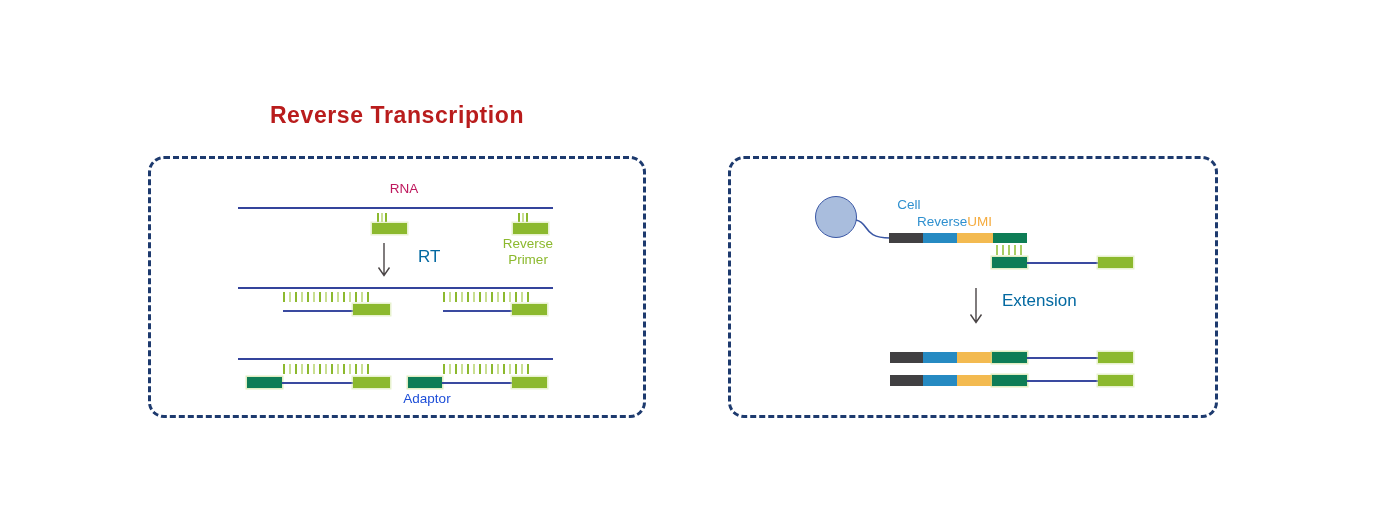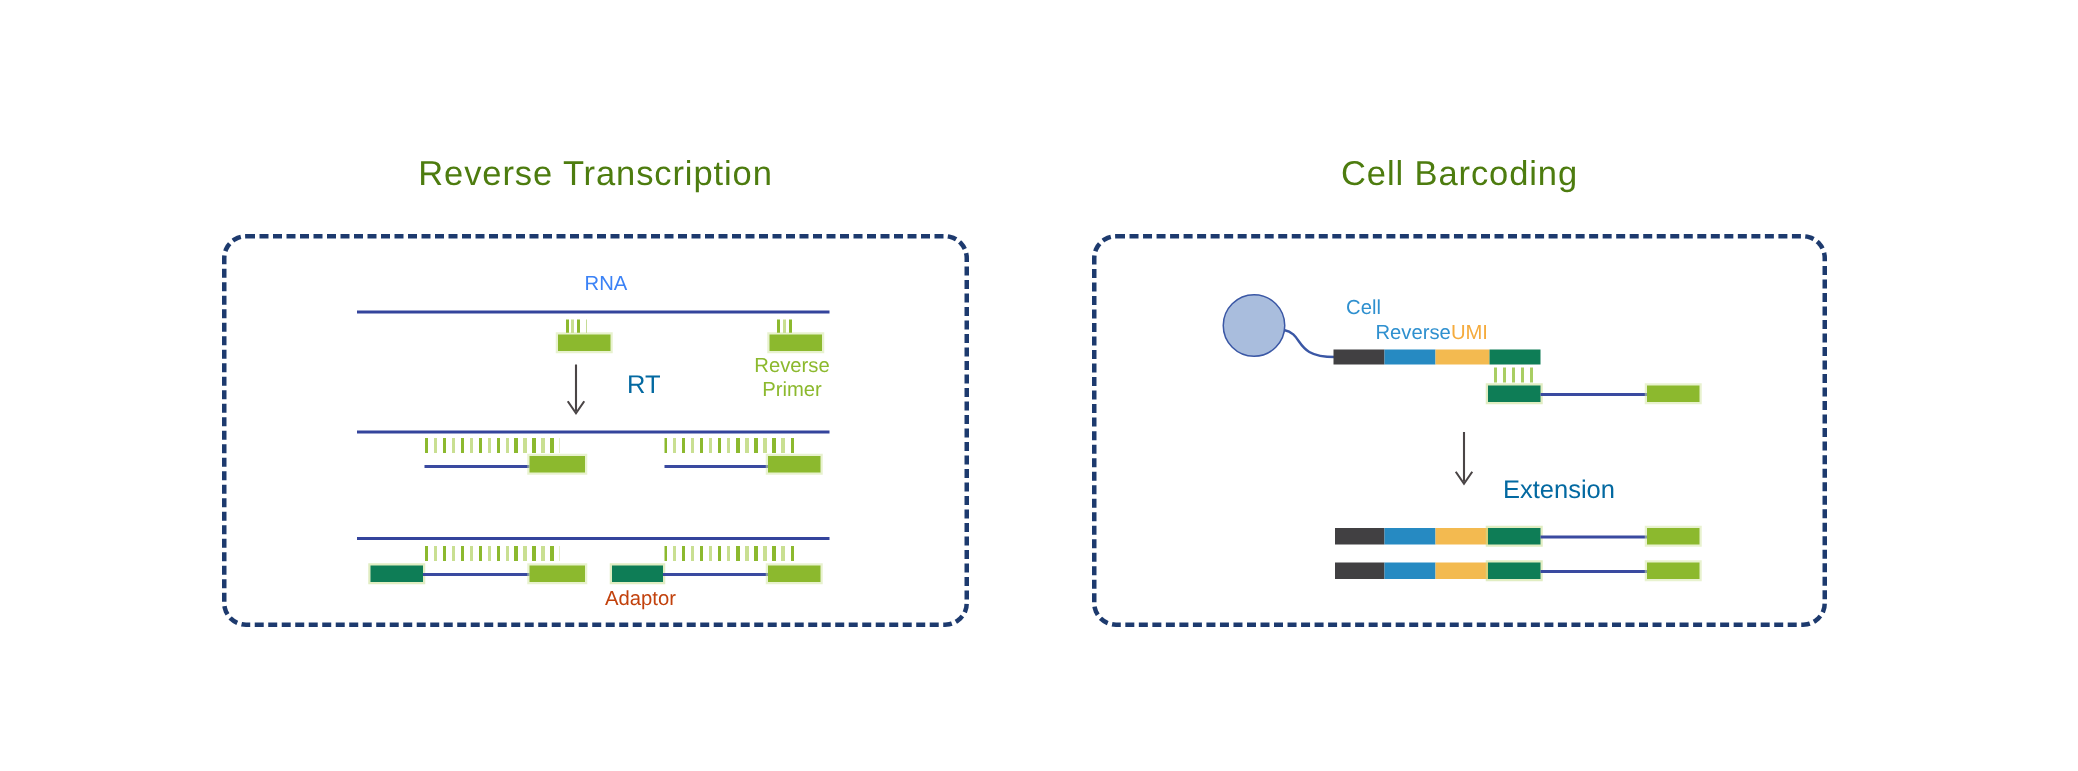--- a/index.html
+++ b/index.html
@@ -2,43 +2,43 @@
 <html><head>
 <meta charset="utf-8">
 <style>
   html,body{margin:0;padding:0;background:#ffffff;}
   .stage{
     position:relative;width:1385px;height:514px;background:#ffffff;overflow:hidden;
     font-family:"Liberation Sans","DejaVu Sans",sans-serif;
   }
   .panel-title{
     position:absolute;top:102px;text-align:center;
-    font-size:23px;letter-spacing:.6px;color:#4d7c0f;font-weight:400;
+    font-size:23px;letter-spacing:.6px;color:#b91c1c;font-weight:700;
   }
   .panel-box{
     position:absolute;top:156px;height:262px;
     border:3px dashed #1d3a6e;border-radius:16px;box-sizing:border-box;
   }
   .hline{position:absolute;height:2px;background:#34449c;}
   .hline.thin{height:2px;background:#3a4aa0;}
   .seg{position:absolute;height:11px;}
   .c-gray{background:#414042;}
   .c-blue{background:#268ac2;}
   .c-orange{background:#f3ba50;}
   .c-teal{background:#0e7d56;box-shadow:0 0 0 1.5px rgba(200,222,144,.55);}
   .c-green{background:#8cb92e;box-shadow:0 0 0 1.5px rgba(210,230,160,.5);}
   .seg.flat{box-shadow:none;height:10px;}
   .ticks{position:absolute;}
   .ticks-alt{background-image:repeating-linear-gradient(90deg,#8cb92e 0 2px,transparent 2px 6px,#c9df92 6px 8px,transparent 8px 12px);}
   .ticks-small{background-image:repeating-linear-gradient(90deg,#8cb92e 0 2px,transparent 2px 4px,#c9df92 4px 6px,transparent 6px 8px,#8cb92e 8px 10px,transparent 10px 14px);}
   .ticks-light{background-image:repeating-linear-gradient(90deg,#a9ce63 0 2px,transparent 2px 6px);}
   .lbl{position:absolute;font-size:13.5px;line-height:1.18;}
-  .lbl-navy{color:#3b82f6;}
+  .lbl-navy{color:#be185d;}
   .lbl-green{color:#8cb92e;}
-  .lbl-teal{color:#c2410c;}
+  .lbl-teal{color:#1d4ed8;}
   .lbl-blue{color:#2f90cf;}
   .lbl-orange{color:#f5ab3d;}
   .lbl-step{position:absolute;font-size:17px;color:#0369a1;}
   .arrow-svg{position:absolute;}
   .bead{
     position:absolute;left:815px;top:196px;width:42px;height:42px;border-radius:50%;
     background:#a9bddd;border:1.5px solid #3a57a5;box-sizing:border-box;
   }
   .center{text-align:center;}
 </style>
@@ -77,21 +77,20 @@
   <div class="ticks ticks-alt" style="left:283px;top:364px;width:90px;height:10px;"></div>
   <div class="seg c-teal" style="left:247px;top:377px;width:35px;"></div>
   <div class="hline thin" style="left:282px;top:382px;width:71px;"></div>
   <div class="seg c-green" style="left:353px;top:377px;width:37px;"></div>
   <div class="ticks ticks-alt" style="left:443px;top:364px;width:90px;height:10px;"></div>
   <div class="seg c-teal" style="left:408px;top:377px;width:34px;"></div>
   <div class="hline thin" style="left:442px;top:382px;width:71px;"></div>
   <div class="seg c-green" style="left:512px;top:377px;width:35px;"></div>
   <div class="lbl lbl-teal center" style="left:392px;top:391px;width:70px;">Adaptor</div>
 
-  <div class="panel-title" style="left:728px;width:490px;">Cell Barcoding</div>
 
   <div class="panel-box" style="left:728px;width:490px;"></div>
 
   <div class="bead"></div>
   <svg class="arrow-svg" style="left:854px;top:212px;" width="40" height="30" viewBox="0 0 40 30">
     <path d="M2 8 C 16 11, 8 26, 36 26" stroke="#3a57a5" stroke-width="1.6" fill="none"></path>
   </svg>
 
   <div class="lbl lbl-blue center" style="left:882px;top:197px;width:54px;">Cell</div>
   <div class="lbl" style="left:889px;top:214px;width:103px;display:flex;justify-content:flex-end;">
@@ -105,21 +104,21 @@
   <div class="seg flat c-teal" style="left:993px;top:233px;width:34px;"></div>
 
   <div class="ticks ticks-light" style="left:996px;top:245px;width:26px;height:10px;"></div>
   <div class="seg c-teal" style="left:992px;top:257px;width:35px;"></div>
   <div class="hline thin" style="left:1027px;top:262px;width:71px;"></div>
   <div class="seg c-green" style="left:1098px;top:257px;width:35px;"></div>
 
   <svg class="arrow-svg" style="left:968px;top:287px;" width="16" height="40" viewBox="0 0 16 40">
     <path d="M8 1 V34 M2.5 27.5 L8 35.5 L13.5 27.5" stroke="#4a4546" stroke-width="1.4" fill="none"></path>
   </svg>
-  <div class="lbl-step" style="left:1002px;top:291px;margin-top:26px;">Extension</div>
+  <div class="lbl-step" style="left:1002px;top:291px;">Extension</div>
 
   <div class="seg c-gray" style="left:890px;top:352px;width:33px;"></div>
   <div class="seg c-blue" style="left:923px;top:352px;width:34px;"></div>
   <div class="seg c-orange" style="left:957px;top:352px;width:35px;"></div>
   <div class="seg c-teal" style="left:992px;top:352px;width:35px;"></div>
   <div class="hline thin" style="left:1027px;top:357px;width:71px;"></div>
   <div class="seg c-green" style="left:1098px;top:352px;width:35px;"></div>
 
   <div class="seg c-gray" style="left:890px;top:375px;width:33px;"></div>
   <div class="seg c-blue" style="left:923px;top:375px;width:34px;"></div>

